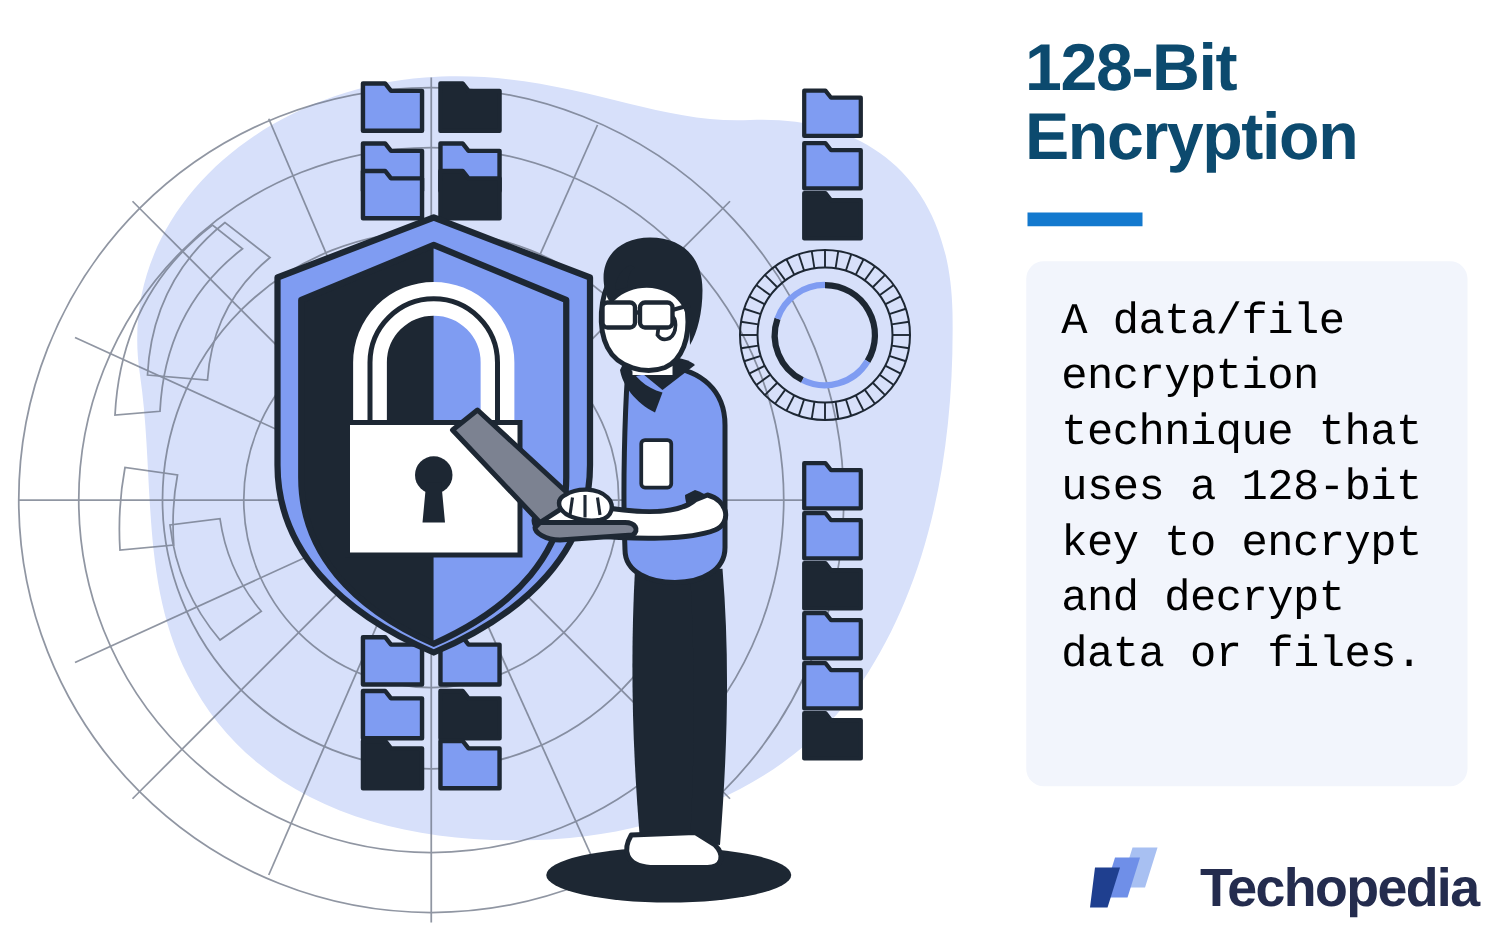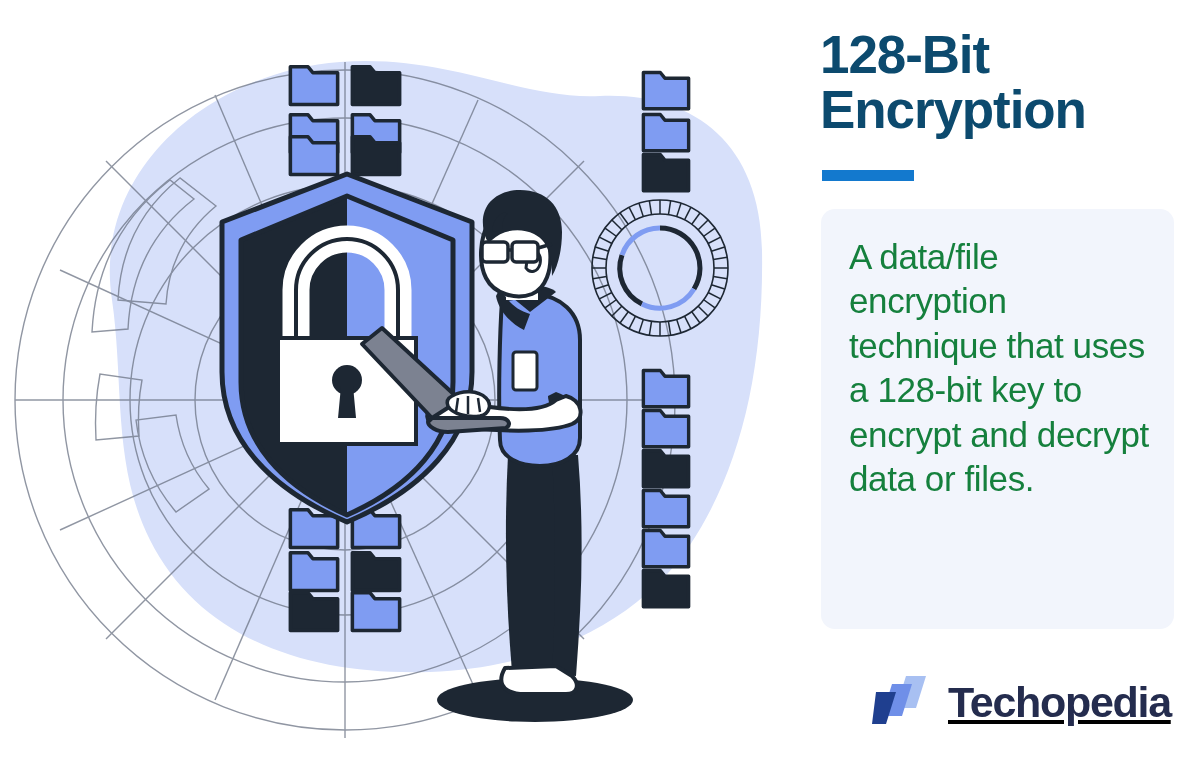--- a/index.html
+++ b/index.html
@@ -70,35 +70,35 @@
     height: 420px;
     background: #f2f5fc;
     border-radius: 14px;
     box-sizing: border-box;
     padding: 26px 22px 20px 28px;
   }
   .def-text {
     margin: 0;
     font-size: 35px;
     line-height: 1.27;
-    color: #15803d;
+    color: #000000;
     letter-spacing: -0.4px;
+    font-family: Liberation Mono, monospace;
   }
 
   
   .logo {
     position: absolute;
     left: 872px;
     top: 671px;
     width: 285px;
     height: 62px;
     display: flex;
-    align-items: center;
-    gap: 14px;
-    text-decoration: underline;
+    align-items: flex-end;
+    gap: 26px;
   }
   .logo-mark { flex: 0 0 auto; }
   .logo-word {
     font-size: 43px;
     font-weight: bold;
     letter-spacing: -1.3px;
     color: #242c4e;
     line-height: 1;
   }
 </style>

